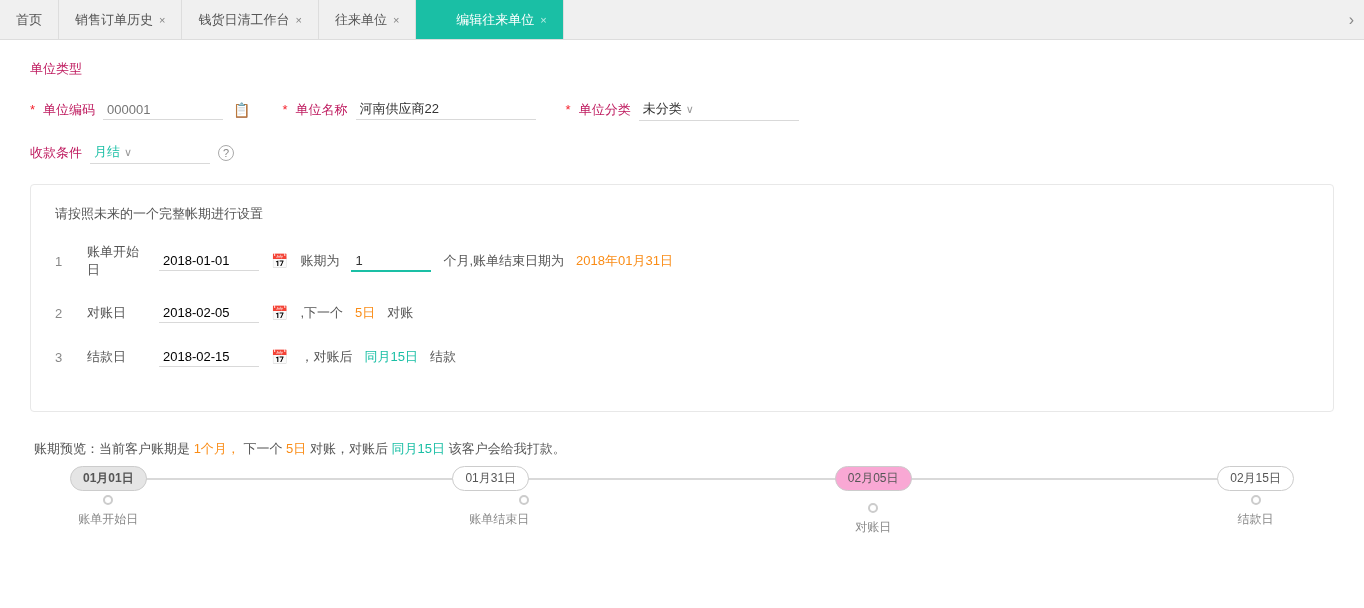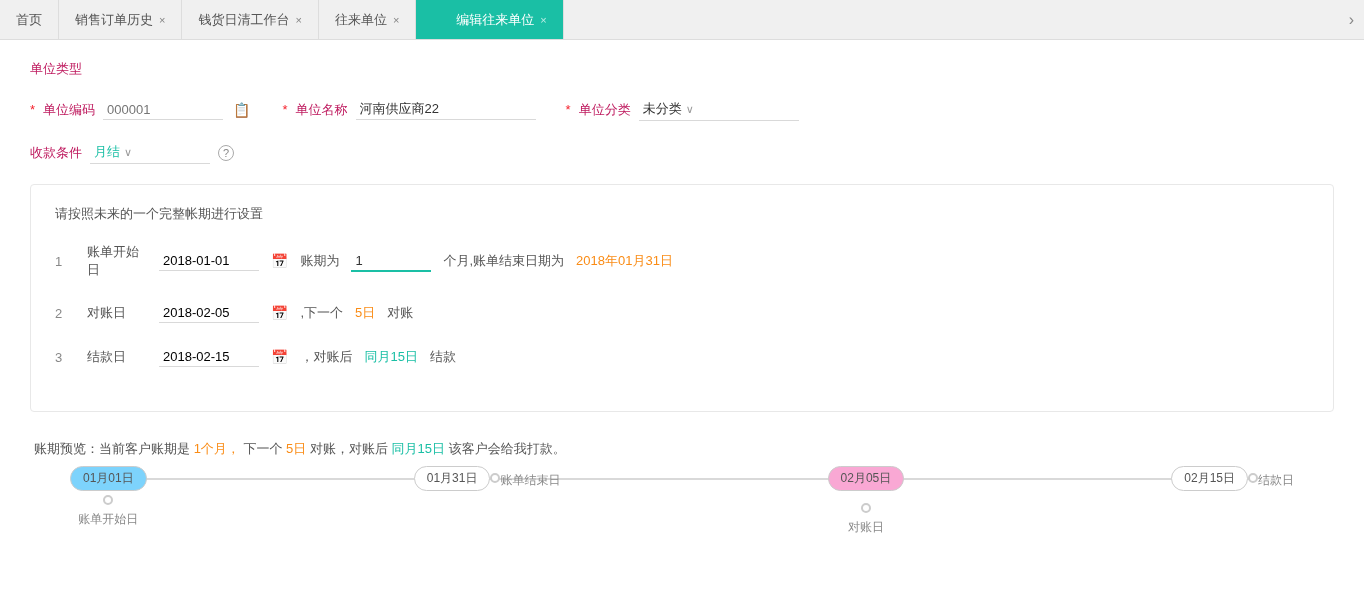--- a/index.html
+++ b/index.html
@@ -346,38 +346,38 @@
     <span>对账，对账后</span>
     <span class="highlight-teal">同月15日</span>
     <span>该客户会给我打款。</span>
   </div>
 
   <div style="position: relative; padding: 0 40px; margin-top: 8px;">
     <div style="position: absolute; top: 12px; left: 80px; right: 80px; height: 2px; background: #d9d9d9; z-index: 0;"></div>
     <div style="display: flex; align-items: flex-start; justify-content: space-between;">
 
       <div style="display: flex; flex-direction: column; align-items: center; z-index: 1;">
-        <div style="border: 1px solid #ccc; border-radius: 14px; padding: 3px 12px; font-size: 12px; color: #555; background: #7dd3fc; margin-bottom: 4px;">01月01日</div>
+        <div style="border: 1px solid #ccc; border-radius: 14px; padding: 3px 12px; font-size: 12px; color: #555; background: #e5e5e5; margin-bottom: 4px; font-weight: bold;">01月01日</div>
         <div style="width: 10px; height: 10px; border-radius: 50%; border: 2px solid #ccc; background: #fff; margin-bottom: 6px;"></div>
         <span style="font-size: 12px; color: #888;">账单开始日</span>
       </div>
 
-      <div style="display: flex; flex-direction: row; align-items: center; z-index: 1;">
+      <div style="display: flex; flex-direction: column; align-items: flex-end; z-index: 1;">
         <div style="border: 1px solid #ccc; border-radius: 14px; padding: 3px 12px; font-size: 12px; color: #555; background: #fff; margin-bottom: 4px;">01月31日</div>
         <div style="width: 10px; height: 10px; border-radius: 50%; border: 2px solid #ccc; background: #fff; margin-bottom: 6px;"></div>
         <span style="font-size: 12px; color: #888;">账单结束日</span>
       </div>
 
       <div style="display: flex; flex-direction: column; align-items: center; z-index: 1;">
         <div style="border: 1px solid #ccc; border-radius: 14px; padding: 3px 12px; font-size: 12px; color: #555; background: #f9a8d4; margin-bottom: 12px;">02月05日</div>
         <div style="width: 10px; height: 10px; border-radius: 50%; border: 2px solid #ccc; background: #fff; margin-bottom: 6px;"></div>
         <span style="font-size: 12px; color: #888;">对账日</span>
       </div>
 
-      <div style="display: flex; flex-direction: row; align-items: center; z-index: 1; justify-content: space-between;">
+      <div style="display: flex; flex-direction: column; align-items: center; z-index: 1; justify-content: space-between;">
         <div style="border: 1px solid #ccc; border-radius: 14px; padding: 3px 12px; font-size: 12px; color: #555; background: #fff; margin-bottom: 4px;">02月15日</div>
         <div style="width: 10px; height: 10px; border-radius: 50%; border: 2px solid #ccc; background: #fff; margin-bottom: 6px;"></div>
         <span style="font-size: 12px; color: #888;">结款日</span>
       </div>
     </div>
   </div>
 
 </div>
 
 </body></html>

